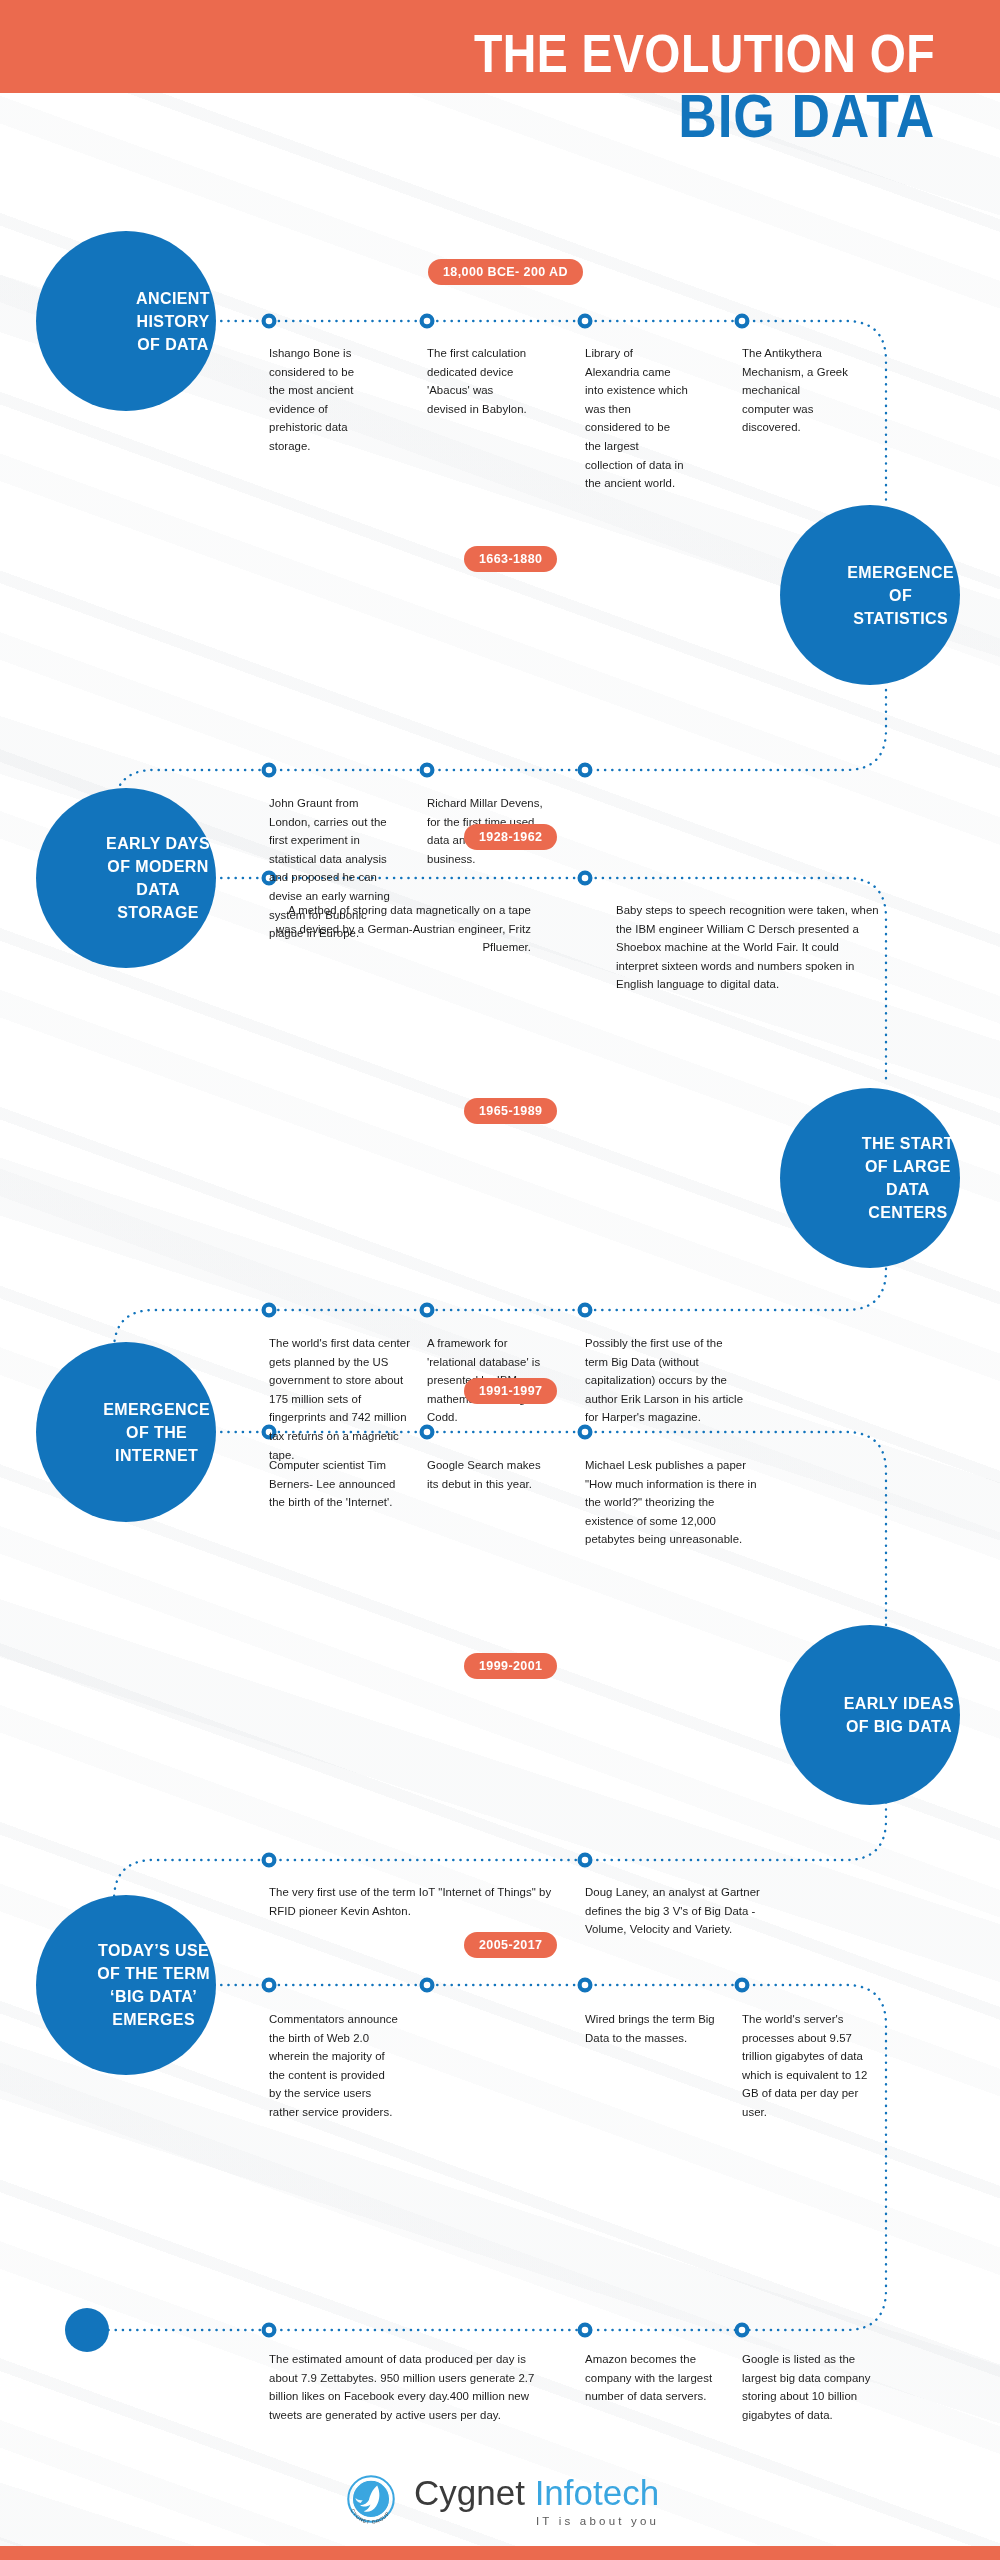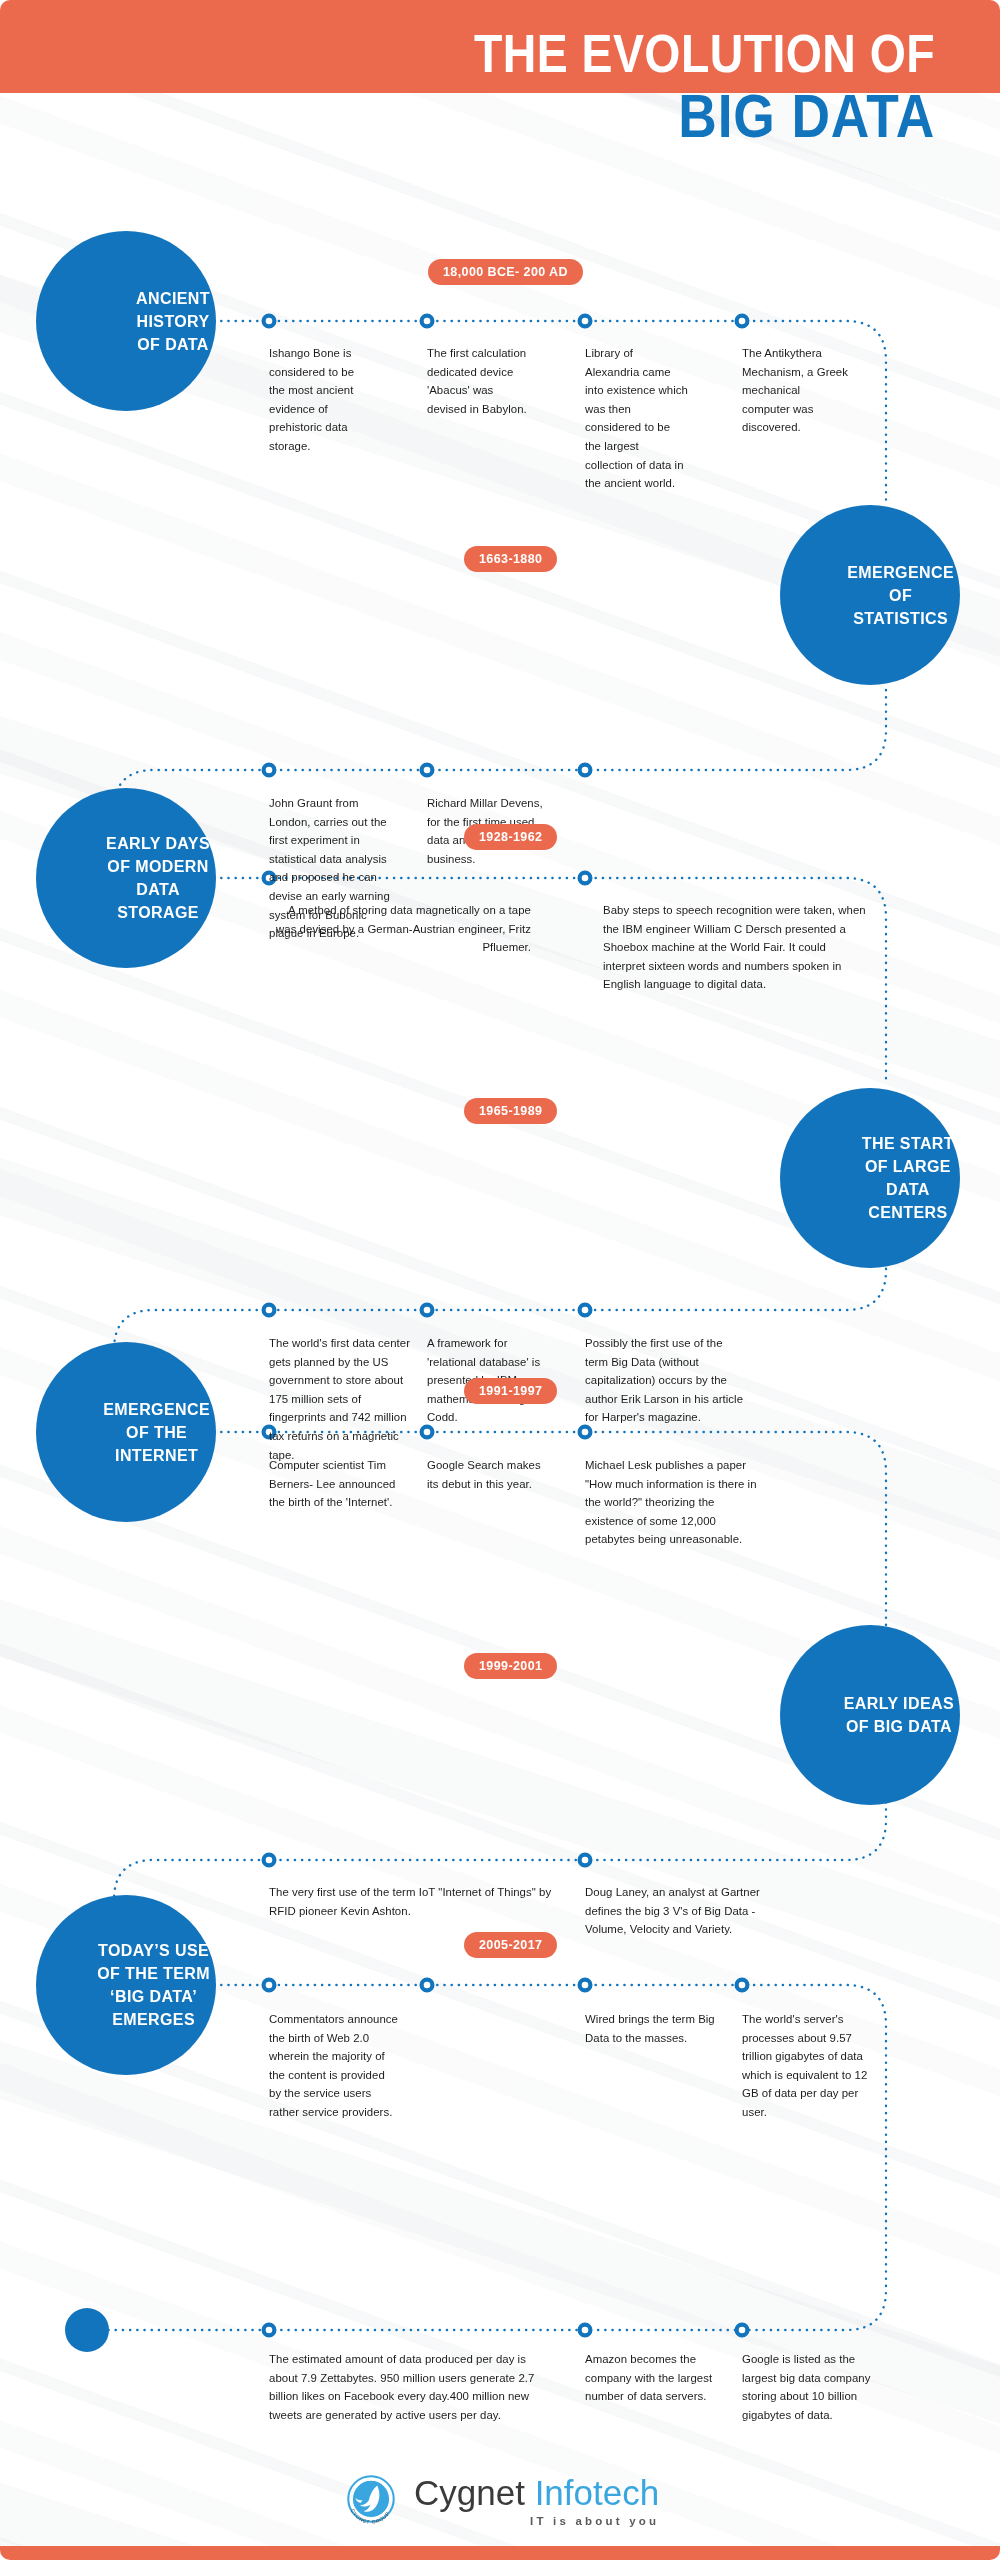--- a/index.html
+++ b/index.html
@@ -10,21 +10,20 @@
     background: #ffffff;
     font-family: "Liberation Sans", sans-serif;
   }
 
   #page {
     position: relative;
     width: 1000px;
     height: 2560px;
     overflow: hidden;
     background: #ffffff;
-    border-radius: 10px;
   }
 
   
   #bg-streaks {
     position: absolute;
     inset: 0;
     pointer-events: none;
     z-index: 0;
     background-image:
       repeating-linear-gradient(
@@ -192,21 +191,20 @@
     font-weight: 300;
   }
   #logo-name .accent { color: #3aa6e0; }
   #logo-tagline {
     margin-top: 3px;
     text-align: right;
     font-family: "Liberation Sans", sans-serif;
     font-size: 11.5px;
     letter-spacing: 3.2px;
     color: #5a5a5a;
-    font-weight: bold;
   }
 </style>
 </head>
 <body>
 
 <div id="page">
 
   <div id="bg-streaks"></div>
   <div id="bg-streaks2"></div>
 
@@ -294,21 +292,21 @@
   <div class="label-circle" style="left:36px; top:788px;">
     <div>
       <span>EARLY DAYS</span>
       <span>OF MODERN</span>
       <span>DATA</span>
       <span>STORAGE</span>
     </div>
   </div>
   <div class="date-badge" style="left:464px; top:824px;">1928-1962</div>
   <div class="entry" style="left:269px; top:901px; width:262px;text-align:right;">A method of storing data magnetically on a tape was devised by a German-Austrian engineer, Fritz Pfluemer.</div>
-  <div class="entry" style="left:603px; top:901px; width:268px;">Baby steps to speech recognition were taken, when the IBM engineer William C Dersch presented a Shoebox machine at the World Fair. It could interpret sixteen words and numbers spoken in English language to digital data.</div>
+  <div class="entry" style="left:616px; top:901px; width:268px;">Baby steps to speech recognition were taken, when the IBM engineer William C Dersch presented a Shoebox machine at the World Fair. It could interpret sixteen words and numbers spoken in English language to digital data.</div>
 
   <div class="label-circle" style="left:780px; top:1088px;">
     <div>
       <span>THE START</span>
       <span>OF LARGE</span>
       <span>DATA</span>
       <span>CENTERS</span>
     </div>
   </div>
   <div class="date-badge" style="left:464px; top:1098px;">1965-1989</div>

